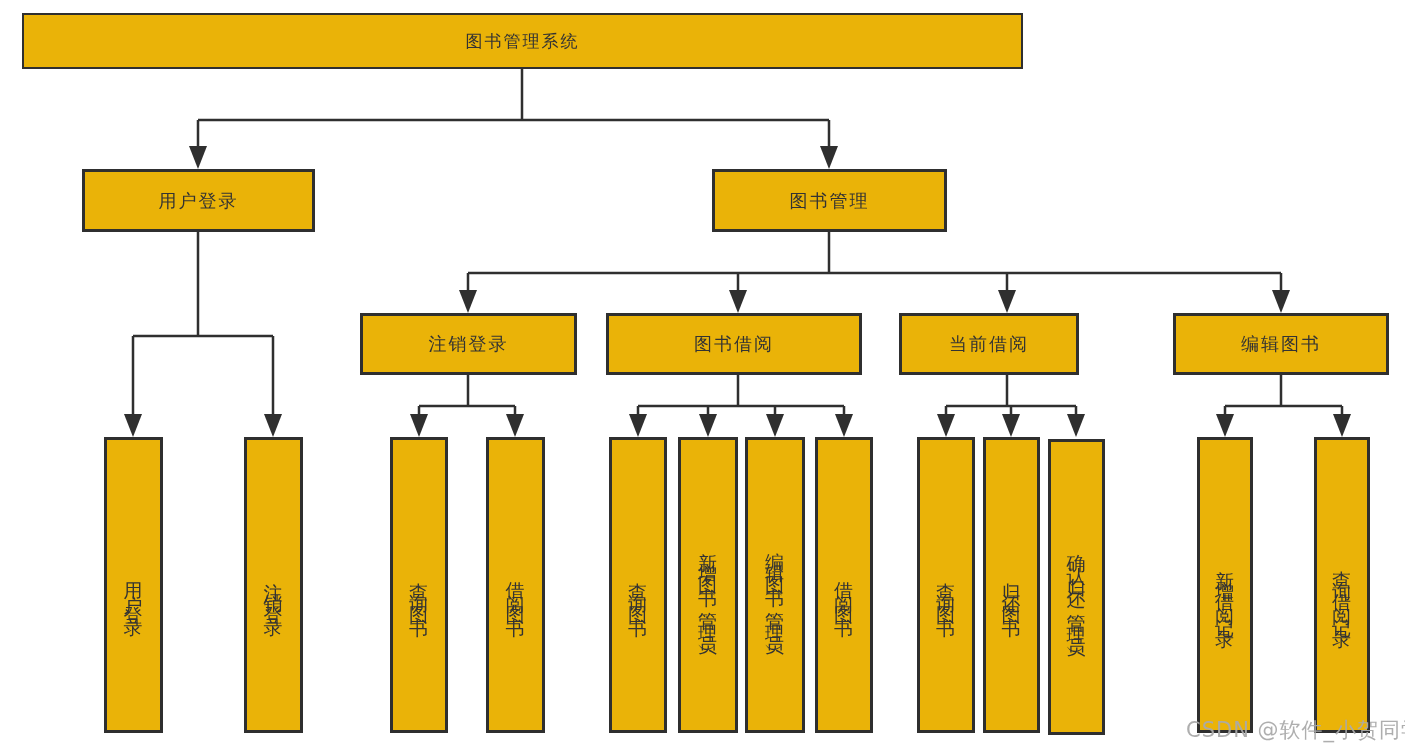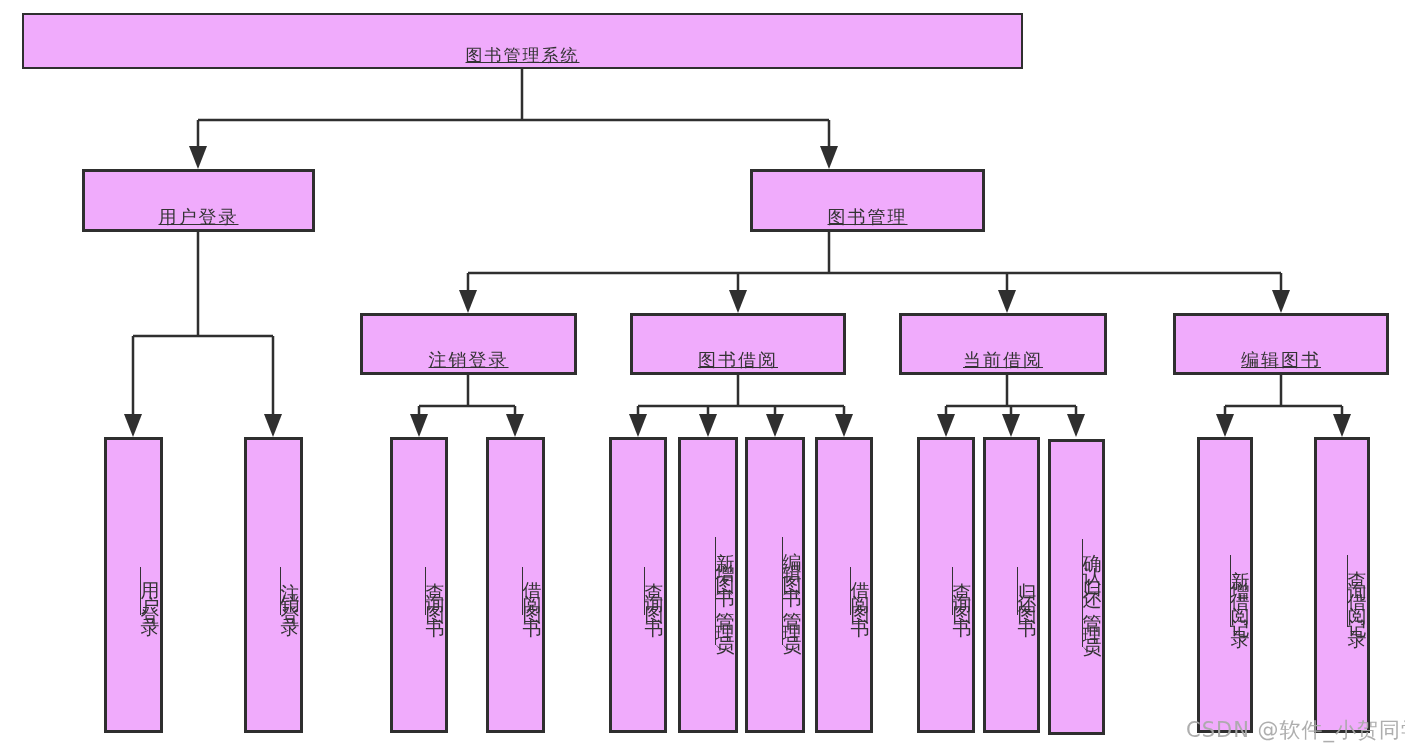--- a/index.html
+++ b/index.html
@@ -13,27 +13,26 @@
     color: #333333;
   }
   .connectors {
     position: absolute;
     left: 0; top: 0;
     width: 1405px; height: 747px;
     pointer-events: none;
   }
   .node {
     position: absolute;
-    background: #f0abfc;
+    background: #eab308;
     border: 3px solid #2f2f2f;
     box-sizing: border-box;
     display: flex;
-    align-items: flex-end;
+    align-items: center;
     justify-content: center;
-    text-decoration: underline;
   }
   .node.root { border-width: 2px; }
   .hlabel {
     font-size: 18px;
     letter-spacing: 2px;
     white-space: nowrap;
     color: #333333;
   }
   .node.root .hlabel { font-size: 17px; }
   .vnode { flex-direction: column; }
@@ -94,31 +93,31 @@
     </g>
   </svg>
 
   <div class="node root" style="left:22px; top:13px; width:1001px; height:56px;">
     <span class="hlabel">图书管理系统</span>
   </div>
 
   <div class="node" style="left:82px; top:169px; width:233px; height:63px;">
     <span class="hlabel">用户登录</span>
   </div>
-  <div class="node" style="left:712px; top:169px; width:235px; height:63px;margin-left:38px;">
+  <div class="node" style="left:712px; top:169px; width:235px; height:63px;">
     <span class="hlabel">图书管理</span>
   </div>
 
   <div class="node" style="left:360px; top:313px; width:217px; height:62px;">
     <span class="hlabel">注销登录</span>
   </div>
-  <div class="node" style="left:630px; top:313px; width:216px; height:62px;">
+  <div class="node" style="left:606px; top:313px; width:256px; height:62px;">
     <span class="hlabel">图书借阅</span>
   </div>
-  <div class="node" style="left:899px; top:313px; width:208px; height:62px;">
+  <div class="node" style="left:899px; top:313px; width:180px; height:62px;">
     <span class="hlabel">当前借阅</span>
   </div>
   <div class="node" style="left:1173px; top:313px; width:216px; height:62px;">
     <span class="hlabel">编辑图书</span>
   </div>
 
   <div class="node vnode" style="left:104px; top:437px; width:59px; height:296px;">
     <span class="vlabel">用户登录</span>
   </div>
   <div class="node vnode" style="left:244px; top:437px; width:59px; height:296px;">

